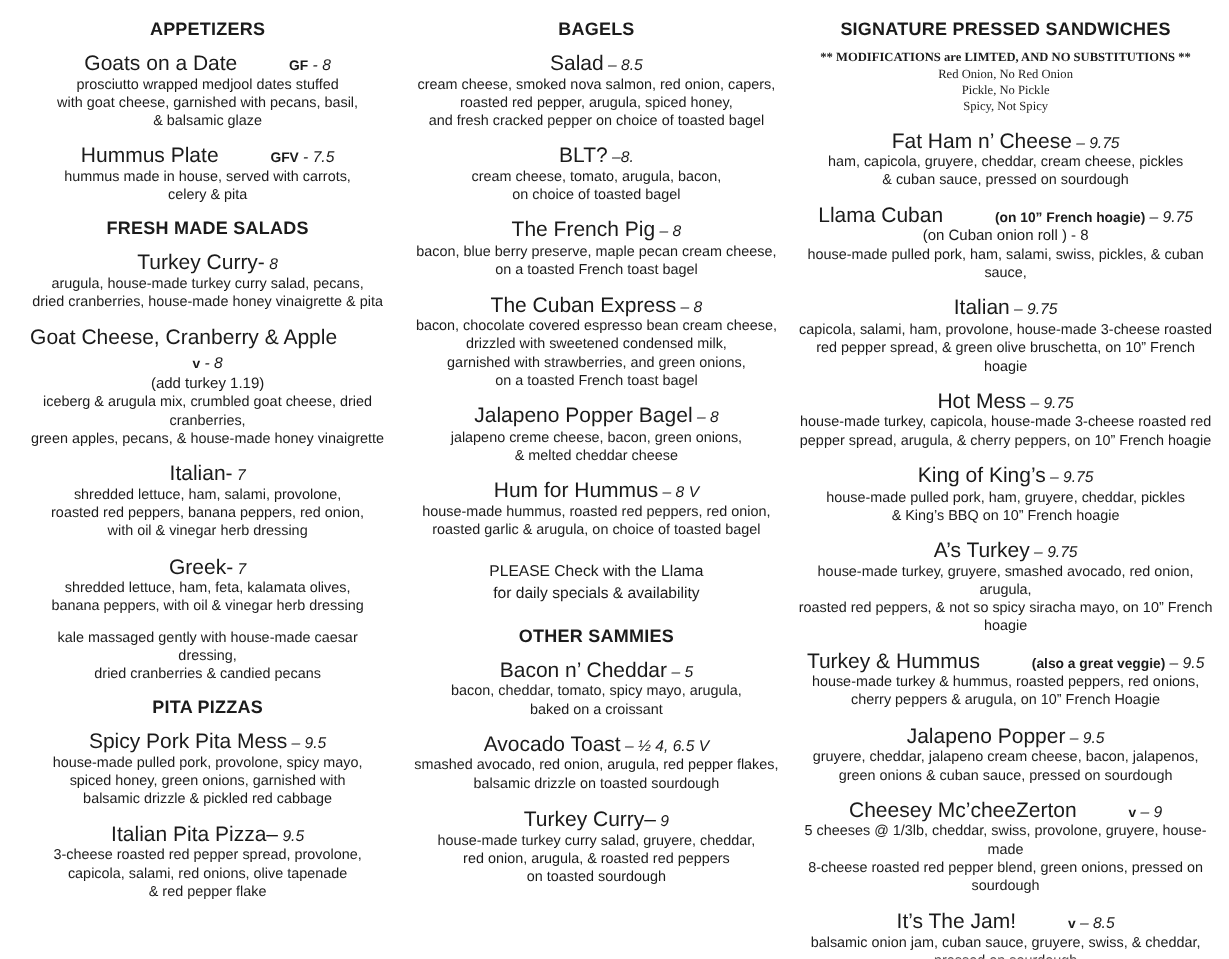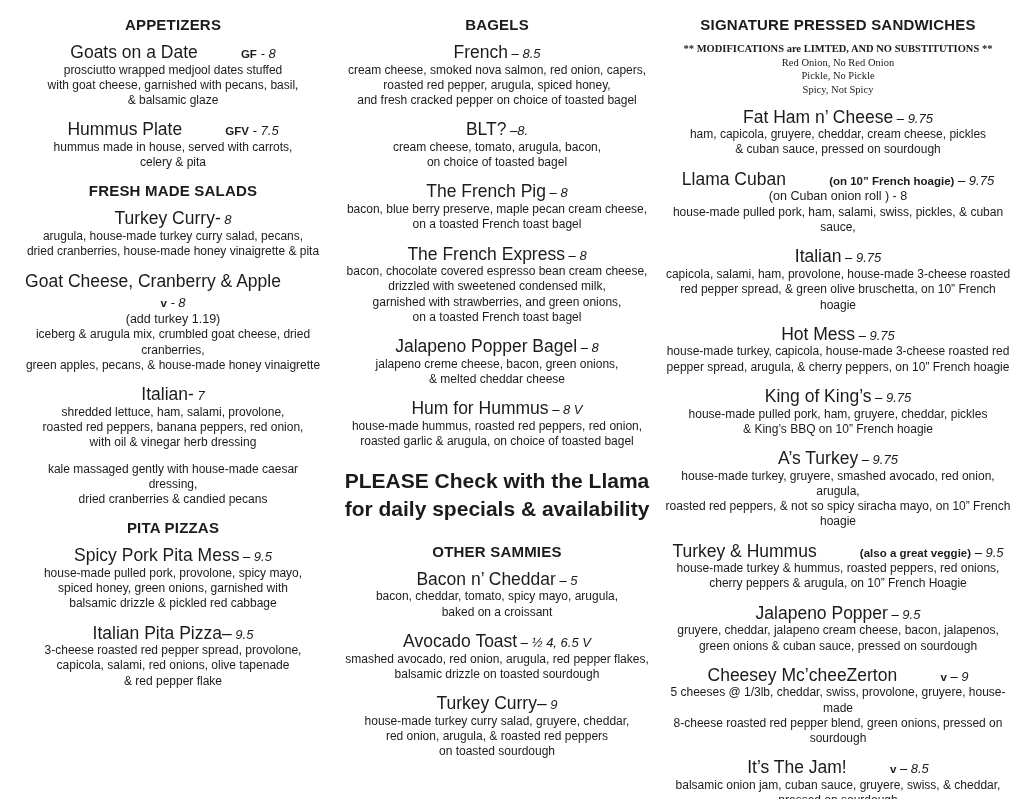--- a/index.html
+++ b/index.html
@@ -18,21 +18,21 @@
   .col .section:first-child .heading{margin-top:0;}
   .notes{margin-bottom:10px;font-family:Liberation Serif, serif;}
   .note{font-size:10.5px;line-height:1.3;}
   .note0{font-weight:700;}
   .item{margin:0 0 11px;}
   .title-line{font-size:17.5px;line-height:1.18;}
   .tag{font-size:11.5px;font-weight:700;padding-left:40px;}
   .price{font-size:13px;font-style:italic;}
   .subnote{font-size:12.5px;line-height:1.25;}
   .desc{font-size:12px;line-height:1.27;white-space:pre-line;}
-  .notice{font-weight:700;font-size:21px;line-height:1.32;white-space:pre-line;margin:18px 0 20px;text-align:center;}
+  .notice{font-weight:400;font-size:13px;line-height:1.32;white-space:pre-line;margin:18px 0 20px;text-align:center;}
 </style>
 </head>
 <body>
 
 <div id="menu-columns">
   <div class="col col-0">
       <section class="section">
         <div class="heading">APPETIZERS</div>
         <div class="item">
           <div class="title-line"><span class="name">Goats on a Date</span><span class="tag"> GF</span><span class="price"> - 8</span></div>
@@ -60,20 +60,25 @@
 cranberries,
 green apples, pecans, &amp; house-made honey vinaigrette</div>
         </div>
         <div class="item">
           <div class="title-line"><span class="name">Italian-</span><span class="price"> 7</span></div>
           <div class="desc">shredded lettuce, ham, salami, provolone,
 roasted red peppers, banana peppers, red onion,
 with oil &amp; vinegar herb dressing</div>
         </div>
         <div class="item">
+          <div class="title-line"><span class="name">Greek-</span><span class="price"> 7</span></div>
+          <div class="desc">shredded lettuce, ham, feta, kalamata olives,
+banana peppers, with oil &amp; vinegar herb dressing</div>
+        </div>
+        <div class="item">
           <div class="desc">kale massaged gently with house-made caesar dressing,
 dried cranberries &amp; candied pecans</div>
         </div>
       </section>
       <section class="section">
         <div class="heading">PITA PIZZAS</div>
         <div class="item">
           <div class="title-line"><span class="name">Spicy Pork Pita Mess</span><span class="price"> – 9.5</span></div>
           <div class="desc">house-made pulled pork, provolone, spicy mayo,
 spiced honey, green onions, garnished with
@@ -84,37 +89,37 @@
           <div class="desc">3-cheese roasted red pepper spread, provolone,
 capicola, salami, red onions, olive tapenade
 &amp; red pepper flake</div>
         </div>
       </section>
     </div>
   <div class="col col-1">
       <section class="section">
         <div class="heading">BAGELS</div>
         <div class="item">
-          <div class="title-line"><span class="name">French</span><span class="price"> – 8.5</span></div>
+          <div class="title-line"><span class="name">Salad</span><span class="price"> – 8.5</span></div>
           <div class="desc">cream cheese, smoked nova salmon, red onion, capers,
 roasted red pepper, arugula, spiced honey,
 and fresh cracked pepper on choice of toasted bagel</div>
         </div>
         <div class="item">
           <div class="title-line"><span class="name">BLT?</span><span class="price"> –8.</span></div>
           <div class="desc">cream cheese, tomato, arugula, bacon,
 on choice of toasted bagel</div>
         </div>
         <div class="item">
           <div class="title-line"><span class="name">The French Pig</span><span class="price"> – 8</span></div>
           <div class="desc">bacon, blue berry preserve, maple pecan cream cheese,
 on a toasted French toast bagel</div>
         </div>
         <div class="item">
-          <div class="title-line"><span class="name">The French Express</span><span class="price"> – 8</span></div>
+          <div class="title-line"><span class="name">The Cuban Express</span><span class="price"> – 8</span></div>
           <div class="desc">bacon, chocolate covered espresso bean cream cheese,
 drizzled with sweetened condensed milk,
 garnished with strawberries, and green onions,
 on a toasted French toast bagel</div>
         </div>
         <div class="item">
           <div class="title-line"><span class="name">Jalapeno Popper Bagel</span><span class="price"> – 8</span></div>
           <div class="desc">jalapeno creme cheese, bacon, green onions,
 &amp; melted cheddar cheese</div>
         </div>

